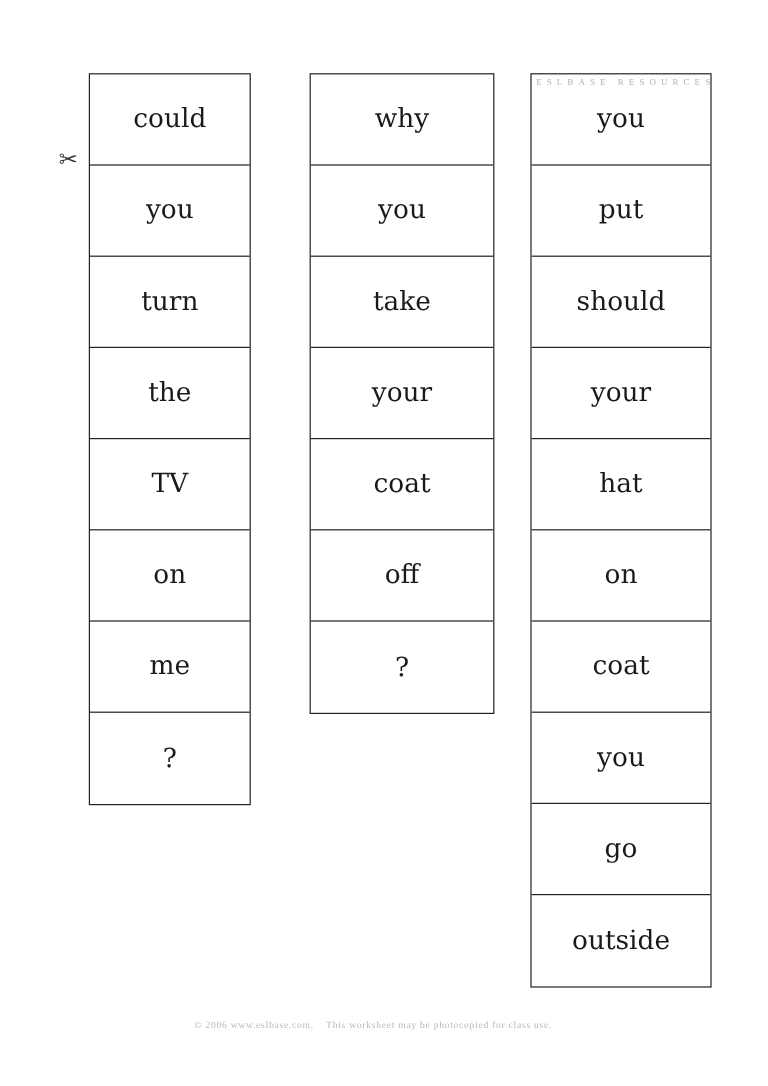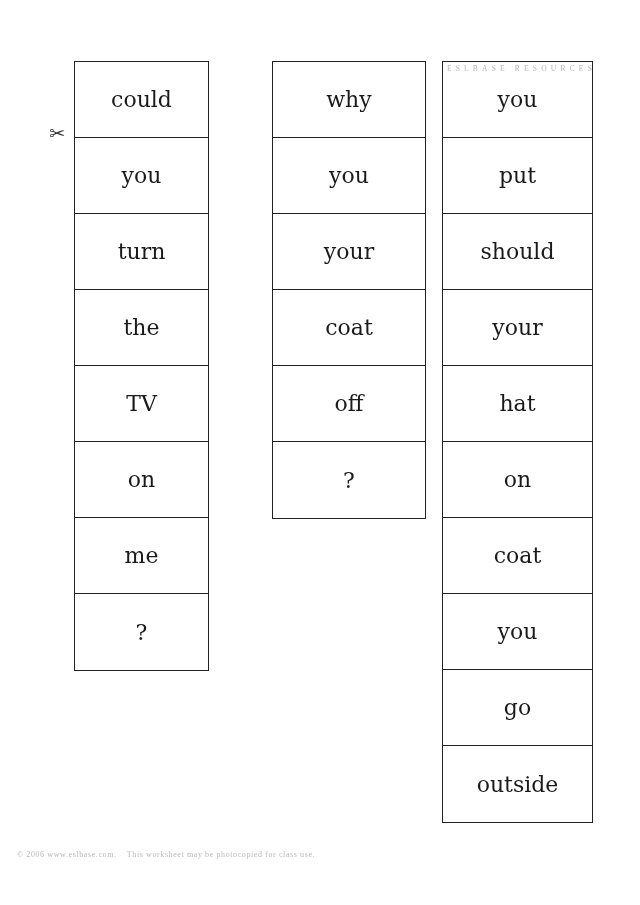--- a/index.html
+++ b/index.html
@@ -6,26 +6,26 @@
   body { width:640px; height:905px; position:relative; overflow:hidden;
          font-family:"DejaVu Serif","Liberation Serif",serif; }
   .header { position:absolute; top:29px; right:44px; font-size:7.5px; letter-spacing:4.2px;
             color:#b4b4b4; font-family:"Liberation Serif",serif;margin-top:35px; }
   .col { position:absolute; top:61px; border:1.5px solid #222; box-sizing:border-box; }
   .cell { height:76px; box-sizing:border-box; border-bottom:1.5px solid #222;
           display:flex; align-items:center; justify-content:center;
           font-size:22px; color:#1a1a1a; font-family:"DejaVu Serif",serif; }
   .cell:last-child { border-bottom:none; }
   #col1 { left:74px; width:135px; }
-  #col2 { left:272px; width:154px; }
+  #col2 { left:258px; width:154px; }
   #col3 { left:442px; width:151px; }
   .scissors { position:absolute; left:49px; top:124px; font-size:19px; color:#333;
               font-family:"DejaVu Sans",sans-serif; line-height:1; }
-  .footer { position:absolute; top:850px; left:0; width:622px; 
-            font-size:8px; color:#b8b8b8; font-family:"Liberation Serif",serif; letter-spacing:0.6px;margin-left:17px; }
+  .footer { position:absolute; top:850px; left:0; width:622px; text-align:center;
+            font-size:8px; color:#b8b8b8; font-family:"Liberation Serif",serif; letter-spacing:0.6px; }
 </style>
 </head>
 <body>
 
 <div class="header">ESLBASE RESOURCES</div>
 
 <span class="scissors">✂</span>
 
 <div class="col" id="col1">
     <div class="cell">could</div>
@@ -33,20 +33,21 @@
     <div class="cell">turn</div>
     <div class="cell">the</div>
     <div class="cell">TV</div>
     <div class="cell">on</div>
     <div class="cell">me</div>
     <div class="cell">?</div>
   </div>
 <div class="col" id="col2">
     <div class="cell">why</div>
     <div class="cell">you</div>
+    <div class="cell">take</div>
     <div class="cell">your</div>
     <div class="cell">coat</div>
     <div class="cell">off</div>
     <div class="cell">?</div>
   </div>
 <div class="col" id="col3">
     <div class="cell">you</div>
     <div class="cell">put</div>
     <div class="cell">should</div>
     <div class="cell">your</div>

